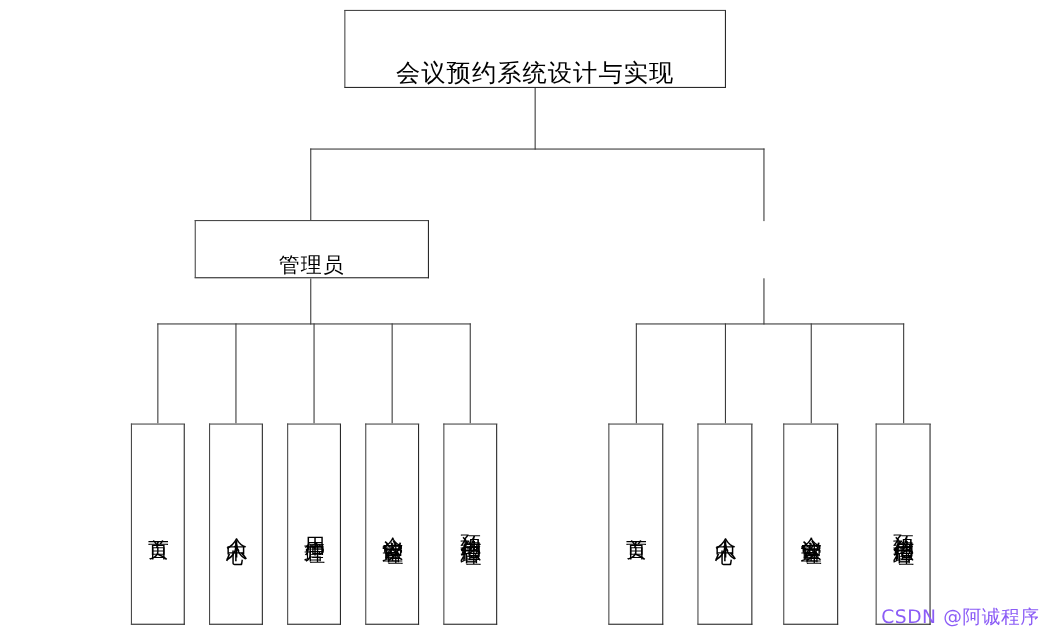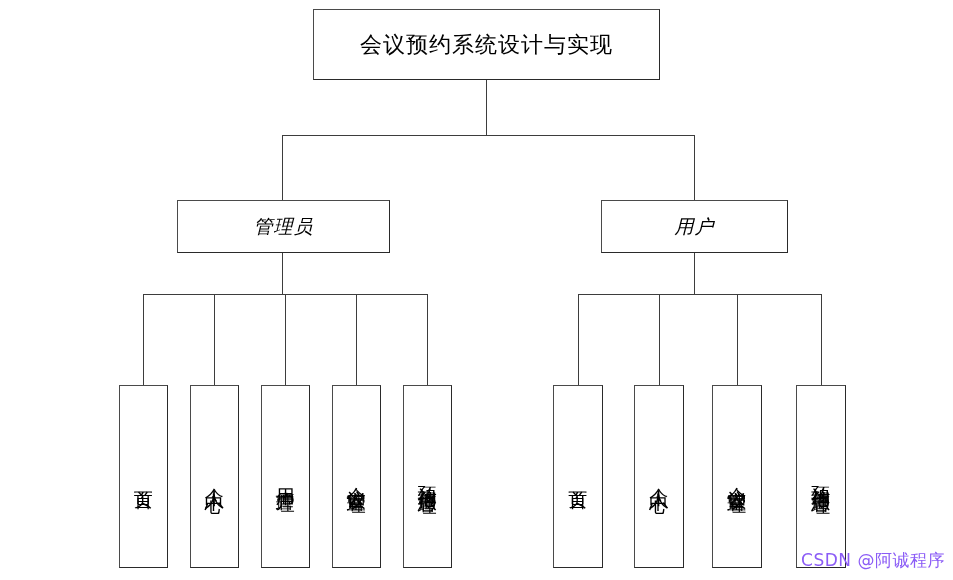--- a/index.html
+++ b/index.html
@@ -20,21 +20,21 @@
   }
   
   .node {
     position: absolute;
     box-sizing: border-box;
     background: #ffffff;
     border: 1px solid #4a4a4a;
     border-right-color: #2a2a2a;
     border-bottom-color: #2a2a2a;
     display: flex;
-    align-items: center;
+    align-items: flex-end;
     justify-content: center;
     color: #000000;
     z-index: 3;
   }
   .node-label {
     display: block;
     text-align: center;
     color: #000000;
     line-height: 1.05;
   }
@@ -49,21 +49,20 @@
     font-size: 22px;
     letter-spacing: 1px;
   }
   
   .node.role {
     height: 53px;
   }
   .node.role .node-label {
     font-size: 19px;
     letter-spacing: 1px;
-    font-style: italic;
   }
   .node.role.admin {
     left: 177px;
     top: 200px;
     width: 213px;
   }
   .node.role.user {
     left: 601px;
     top: 200px;
     width: 187px;
@@ -118,23 +117,20 @@
   <div class="conn v" style="left:486px; top:80px; height:56px;"></div>
 
   <div class="conn h" style="left:282px; top:135px; width:413px;"></div>
 
   <div class="conn v" style="left:282px; top:135px; height:66px;"></div>
   <div class="conn v" style="left:694px; top:135px; height:66px;"></div>
 
   <div class="node role admin">
     <span class="node-label">管理员</span>
   </div>
-  <div class="node role user">
-    <span class="node-label">用户</span>
-  </div>
 
   <div class="conn v" style="left:282px; top:253px; height:42px;"></div>
   <div class="conn h" style="left:143px; top:294px; width:285px;"></div>
   <div class="conn v" style="left:143px; top:294px; height:91px;"></div>
   <div class="conn v" style="left:214px; top:294px; height:91px;"></div>
   <div class="conn v" style="left:285px; top:294px; height:91px;"></div>
   <div class="conn v" style="left:356px; top:294px; height:91px;"></div>
   <div class="conn v" style="left:427px; top:294px; height:91px;"></div>
 
   <div class="node leaf" style="left:119px; width:49px;">

